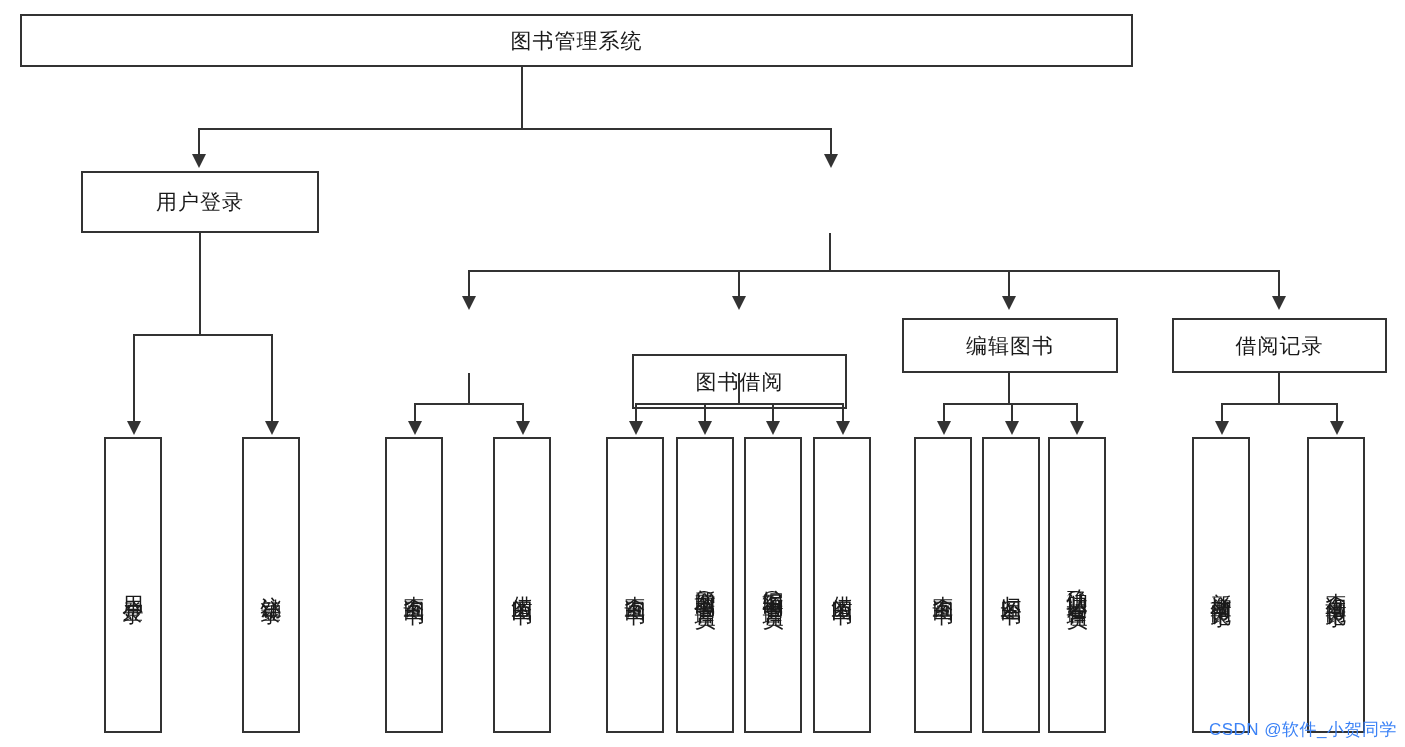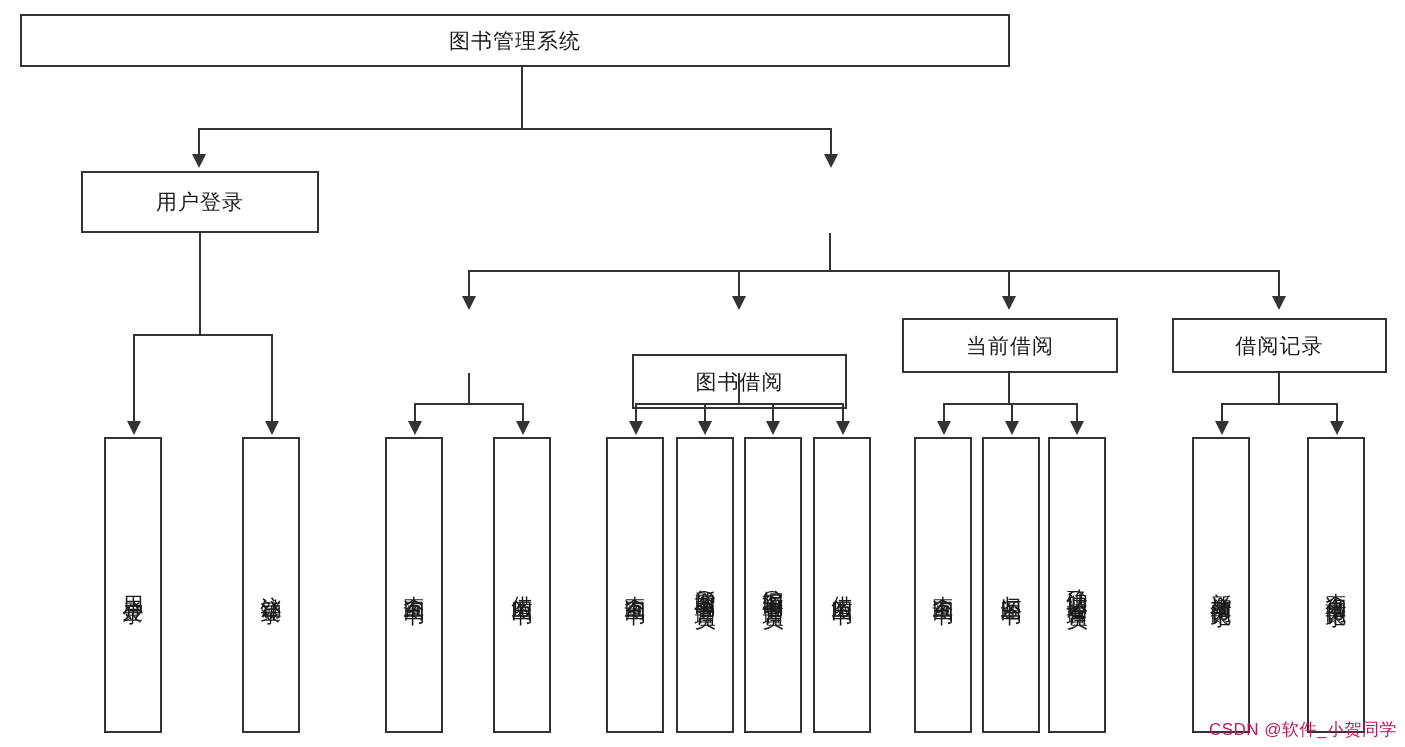--- a/index.html
+++ b/index.html
@@ -67,32 +67,32 @@
     height: 0;
     border-left: 7px solid transparent;
     border-right: 7px solid transparent;
     border-top: 14px solid #333333;
   }
   .watermark {
     position: absolute;
     right: 8px;
     bottom: 6px;
     font-size: 17px;
-    color: #be185d;
+    color: #3b82f6;
     letter-spacing: 0.5px;
     white-space: nowrap;
     pointer-events: none;
   }
 </style>
 </head>
 <body>
 
 <div id="canvas">
 
-  <div class="box h-label root-box" style="left:20px; top:14px; width:990px; height:53px;">
+  <div class="box h-label root-box" style="left:20px; top:14px; width:1113px; height:53px;">
     <span>图书管理系统</span>
   </div>
 
   <div class="vline" style="left:521px; top:67px; height:62px;"></div>
 
   <div class="hline" style="left:198px; top:128px; width:634px;"></div>
 
   <div class="vline" style="left:198px; top:128px; height:28px;"></div>
   <div class="arrow" style="left:192px; top:154px;"></div>
   <div class="vline" style="left:830px; top:128px; height:28px;"></div>
@@ -120,21 +120,21 @@
   <div class="arrow" style="left:1002px; top:296px;"></div>
   <div class="vline" style="left:1278px; top:270px; height:28px;"></div>
   <div class="arrow" style="left:1272px; top:296px;"></div>
 
 
   <div class="box h-label" style="left:632px; top:318px; width:215px; height:55px;margin-top:36px;">
     <span>图书借阅</span>
   </div>
 
   <div class="box h-label" style="left:902px; top:318px; width:216px; height:55px;">
-    <span>当前借阅</span>
+    <span>编辑图书</span>
   </div>
 
   <div class="box h-label" style="left:1172px; top:318px; width:215px; height:55px;justify-content:center;">
     <span>借阅记录</span>
   </div>
 
   <div class="vline" style="left:468px; top:373px; height:31px;"></div>
   <div class="hline" style="left:414px; top:403px; width:110px;"></div>
   <div class="vline" style="left:414px; top:403px; height:20px;"></div>
   <div class="arrow" style="left:408px; top:421px;"></div>

